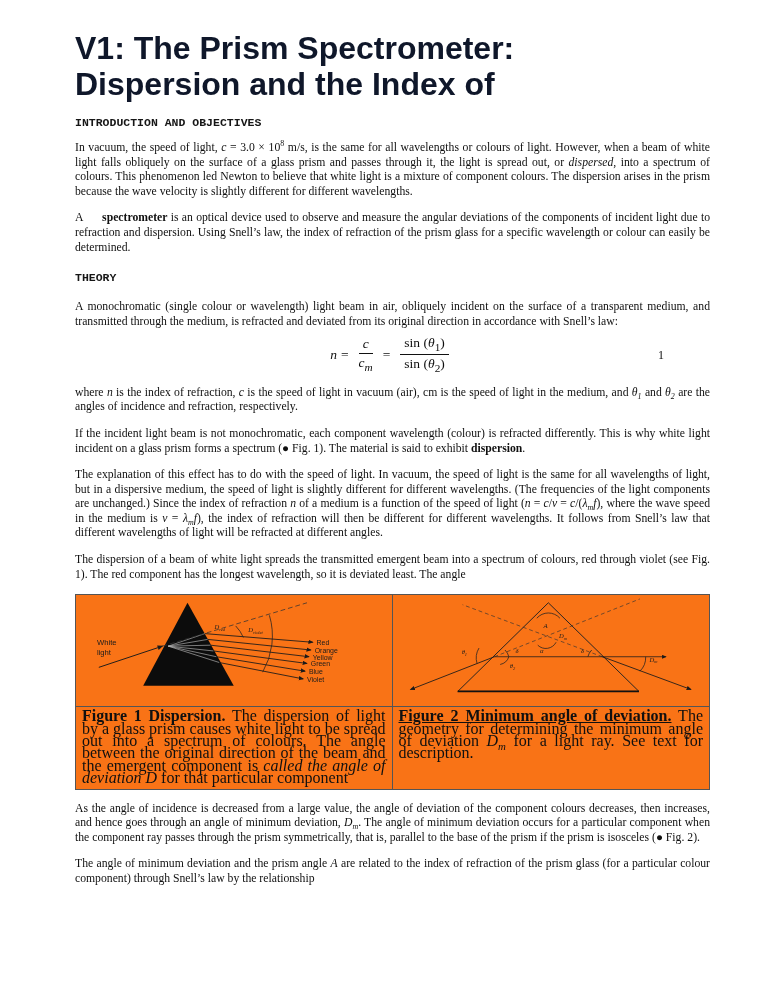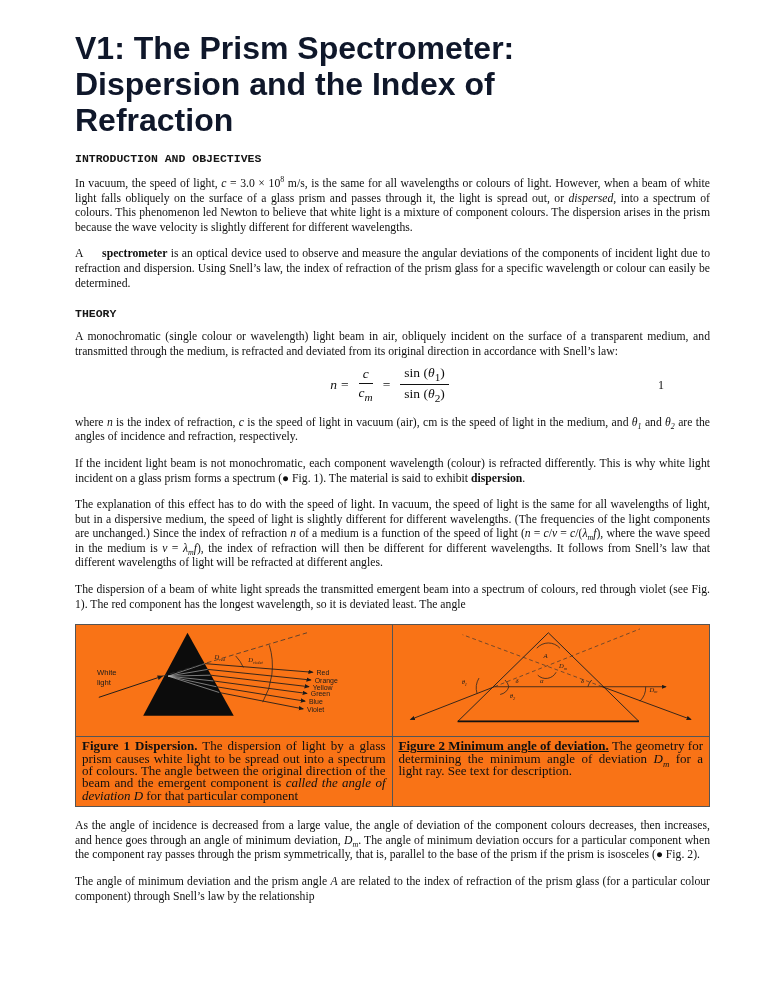--- a/index.html
+++ b/index.html
@@ -2,52 +2,51 @@
 <html><head>
 <meta charset="utf-8">
 <style>
   html,body{margin:0;padding:0;background:#ffffff;}
   .page{position:relative;width:768px;height:994px;background:#fff;overflow:hidden;
         box-sizing:border-box;padding:30px 58px 0 75px;color:#111;}
   .title{font-family:"Liberation Sans",sans-serif;font-weight:bold;font-size:32px;
          line-height:36px;color:#0f172a;margin:0 0 14px 0;letter-spacing:0px;}
   .sec-heading{font-family:Liberation Mono, monospace;font-weight:bold;font-size:11.5px;
          color:#161616;margin:0 0 12px 0;}
-  .sec-heading.theory{margin:16px 0 10px 0;}
+  .sec-heading.theory{margin:16px 0 16px 0;}
   p.body{font-family:"Liberation Serif",serif;font-size:11.7px;line-height:14.6px;
          text-align:justify;margin:0 0 12px 0;color:#101010;}
   p.body sub, p.body sup, .cap sub {line-height:0;font-size:0.68em;}
   .eq-row{position:relative;display:flex;align-items:center;justify-content:center;
           margin:6px 0 12px 0;font-family:"Liberation Serif",serif;font-size:13.5px;color:#0e0e0e;}
   .eq-row .frac{display:inline-flex;flex-direction:column;align-items:center;margin:0 6px;}
   .eq-row .num{border-bottom:1px solid #111;padding:0 4px 1px 4px;text-align:center;}
   .eq-row .den{padding-top:1px;text-align:center;}
   .eq-row .op{margin:0 4px;}
   .eq-num{position:absolute;right:46px;top:50%;transform:translateY(-50%);
           font-family:"Liberation Serif",serif;font-size:12px;}
   .figtable{display:grid;grid-template-columns:1fr 1fr;border:1px solid #555;
             margin:4px 0 12px 0;background:#f97316;}
   .figcell{box-sizing:border-box;}
   .figcell.left{border-right:1px solid #555;}
   .figcell.img{height:112px;border-bottom:1px solid #555;padding:2px;}
-  .cap{font-family:"Liberation Serif",serif;font-size:13px;line-height:12.4px;
+  .cap{font-family:"Liberation Serif",serif;font-size:16px;line-height:12.4px;
        text-align:justify;padding:3px 6px 4px 6px;color:#101010;}
   svg{display:block;}
   svg text{font-family:"Liberation Sans",sans-serif;fill:#1c1c1c;}
   svg .ser{font-family:"Liberation Serif",serif;font-style:italic;}
 </style>
 </head>
 <body>
 
 <div class="page">
 
   <h1 class="title">
     <div>V1: The Prism Spectrometer:</div>
     <div>Dispersion and the Index of</div>
-    <div>Refraction</div>
   </h1>
 
   <div class="sec-heading">INTRODUCTION AND OBJECTIVES</div>
 
   <p class="body"><span>In vacuum, the speed of light, </span><span style="font-style: italic;">c</span><span> = 3.0 × 10</span><sup>8</sup><span> m/s, is the same for all wavelengths or colours of light. However, when a beam of white light falls obliquely on the surface of a glass prism and passes through it, the light is spread out, or </span><span style="font-style: italic;">dispersed</span><span>, into a spectrum of colours. This phenomenon led Newton to believe that white light is a mixture of component colours. The dispersion arises in the prism because the wave velocity is slightly different for different wavelengths.</span></p>
   <p class="body"><span>A </span><span style="font-weight: bold; margin-left: 16px;">spectrometer</span><span> is an optical device used to observe and measure the angular deviations of the components of incident light due to refraction and dispersion. Using Snell’s law, the index of refraction of the prism glass for a specific wavelength or colour can easily be determined.</span></p>
 
   <div class="sec-heading theory">THEORY</div>
 
   <p class="body" style="margin-bottom:4px;"><span>A monochromatic (single colour or wavelength) light beam in air, obliquely incident on the surface of a transparent medium, and transmitted through the medium, is refracted and deviated from its original direction in accordance with Snell’s law:</span></p>

